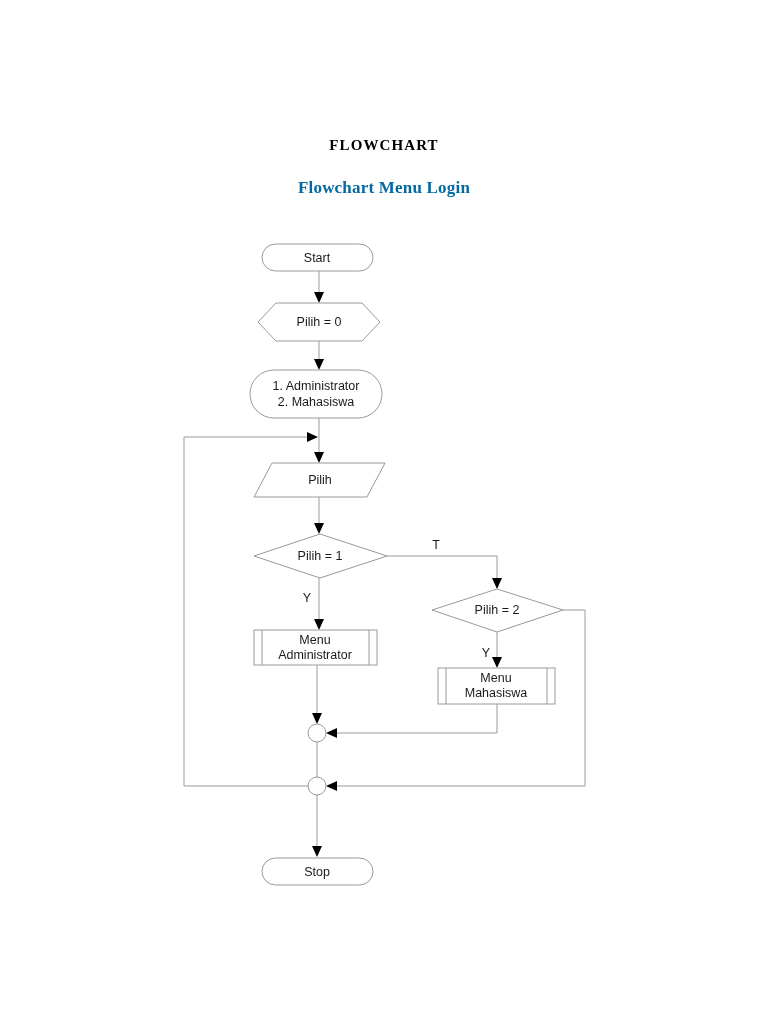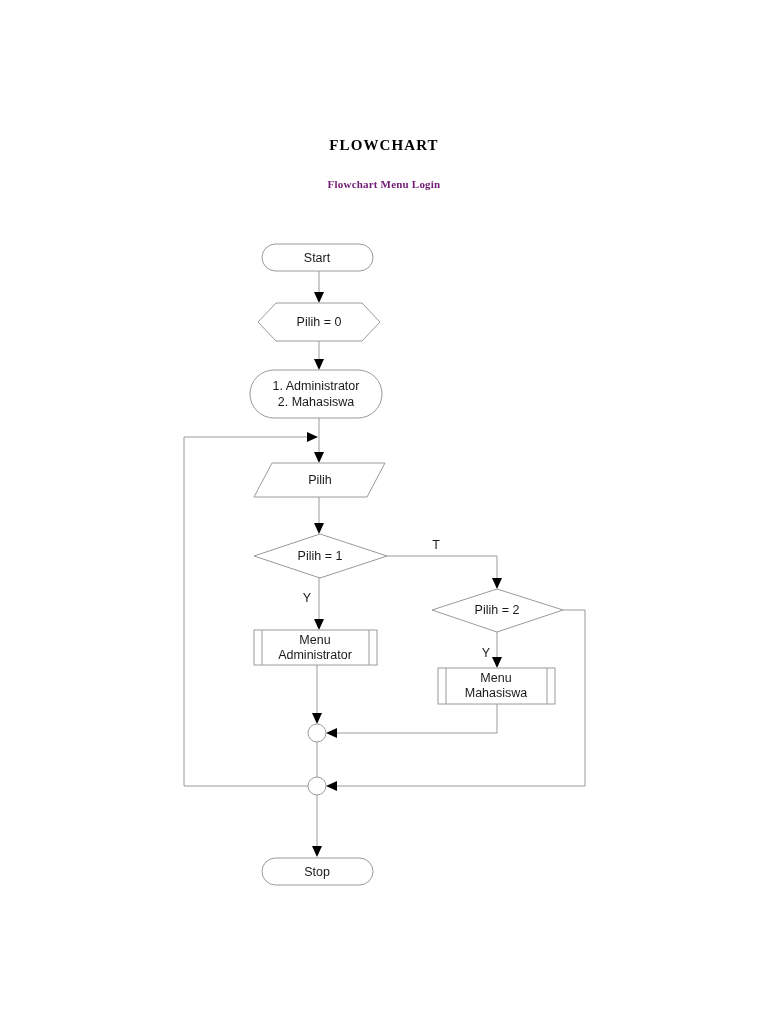--- a/index.html
+++ b/index.html
@@ -34,23 +34,23 @@
     color: #000000;
   }
   .title-sub {
     position: absolute;
     left: 0;
     top: 178px;
     width: 768px;
     text-align: center;
     font-family: "Liberation Serif", serif;
     font-weight: bold;
-    font-size: 11px;
+    font-size: 17px;
     letter-spacing: 0.2px;
-    color: #701a75;
+    color: #0369a1;
   }
   #flow-svg {
     position: absolute;
     left: 0;
     top: 0;
     width: 768px;
     height: 1024px;
   }
   .shape-stroke {
     fill: #ffffff;

